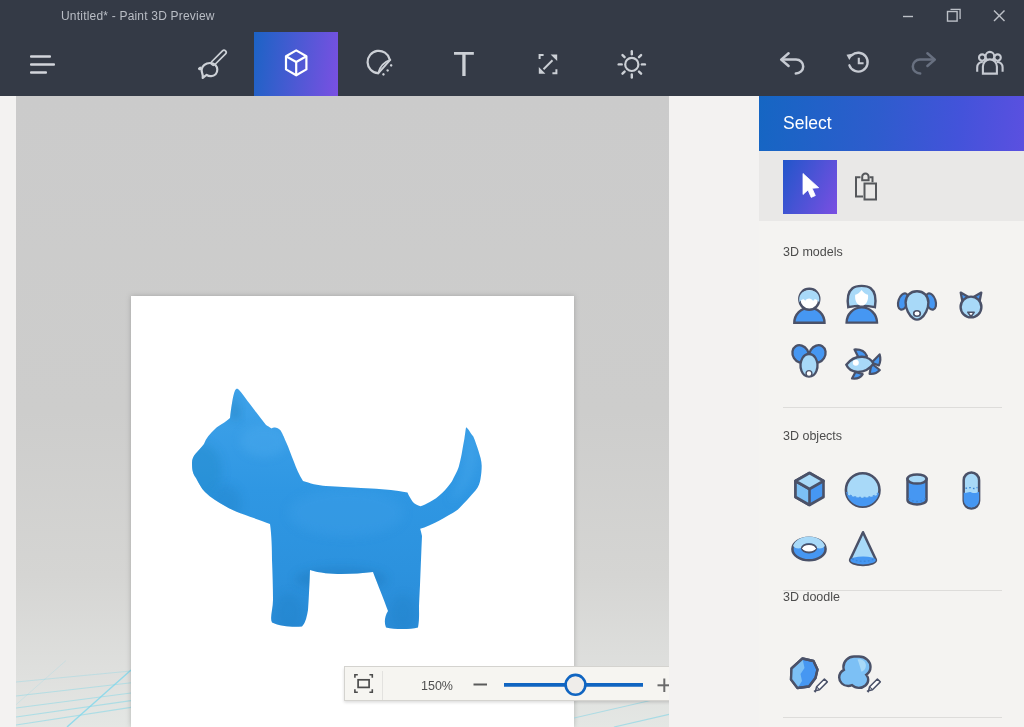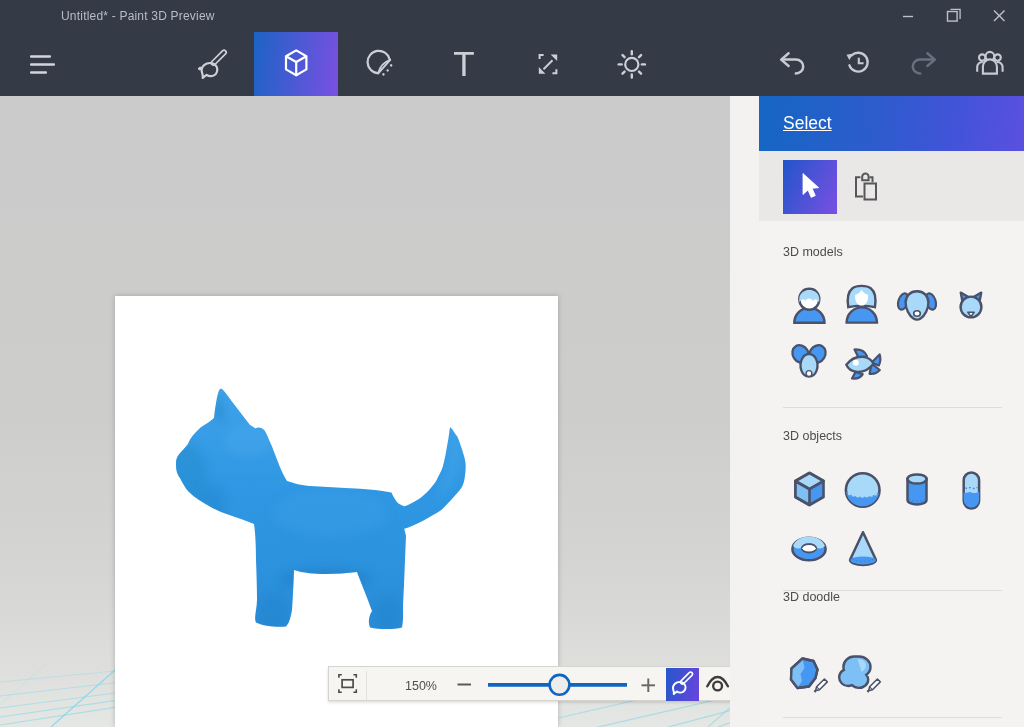--- a/index.html
+++ b/index.html
@@ -1,27 +1,27 @@
 <!DOCTYPE html>
 <html><head><meta charset="utf-8">
 <style>
 html,body{margin:0;padding:0;}
 body{width:1024px;height:727px;overflow:hidden;font-family:"Liberation Sans",sans-serif;}
 #root{position:absolute;left:0;top:0;width:1024px;height:727px;background:#f3f2f1;overflow:hidden;}
 .abs{position:absolute;}
 #chrome{position:absolute;left:0;top:0;width:1024px;height:96px;background:#343a46;}
 #title{position:absolute;left:13px;top:9px;font-size:12px;color:#b9bdc5;letter-spacing:.2px;margin-left:48px;}
 #seltab{position:absolute;left:254px;top:32px;width:84px;height:64px;background:linear-gradient(97deg,#1c63c5,#7a50e2);}
-#work{position:absolute;left:0;top:96px;width:730px;height:631px;background:linear-gradient(180deg,#cbcbcb 0%,#cdcdcc 50%,#d5d5d3 76%,#dfe0de 92%,#e4e7e4 100%);overflow:hidden;text-align:right;}
+#work{position:absolute;left:16px;top:96px;width:653px;height:631px;background:linear-gradient(180deg,#cbcbcb 0%,#cdcdcc 50%,#d5d5d3 76%,#dfe0de 92%,#e4e7e4 100%);overflow:hidden;text-align:right;}
 #paper{position:absolute;left:115px;top:200px;width:443px;height:431px;background:#ffffff;box-shadow:0 0 5px rgba(90,90,90,0.35);}
 #zoombar{position:absolute;left:328px;top:570px;width:406px;height:35px;background:#f6f5f1;border:1px solid #d4d3cf;box-sizing:border-box;box-shadow:0 1.5px 3px rgba(0,0,0,.14);}
 #zbrush{position:absolute;left:666px;top:571.5px;width:33px;height:33px;background:linear-gradient(100deg,#2458cb,#6a44dd);}
 #panel{position:absolute;left:759px;top:96px;width:265px;height:631px;background:#f4f3f1;}
 #phead{position:absolute;left:0;top:0;width:265px;height:55px;background:linear-gradient(97deg,#1566c3 0%,#2e5ccd 45%,#4353da 75%,#5b50e0 100%);}
-#phead span{position:absolute;left:24px;top:17px;font-size:17.5px;color:#ffffff;text-decoration:underline;}
+#phead span{position:absolute;left:24px;top:17px;font-size:17.5px;color:#ffffff;}
 #ptools{position:absolute;left:0;top:55px;width:265px;height:70px;background:#e9e8e7;}
 #cursortile{position:absolute;left:24px;top:9px;width:54px;height:54px;background:linear-gradient(115deg,#2156ca,#7a4fe2);}
 .plabel{position:absolute;left:24px;font-size:12.5px;color:#4c4c4c;text-align:center;}
 .psep{position:absolute;left:24px;width:219px;height:1px;background:#dddcda;}
 text{font-family:"Liberation Sans",sans-serif;}
 </style></head>
 <body>
 <div id="root">
   <div id="work">
     <svg id="ground" class="abs" style="left:0;top:430px" width="759" height="201" viewBox="0 0 759 201">

